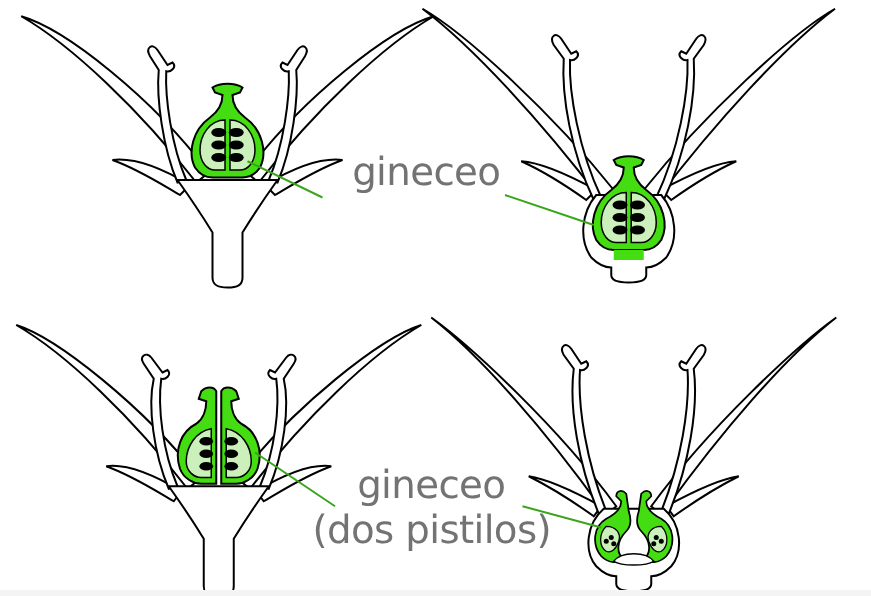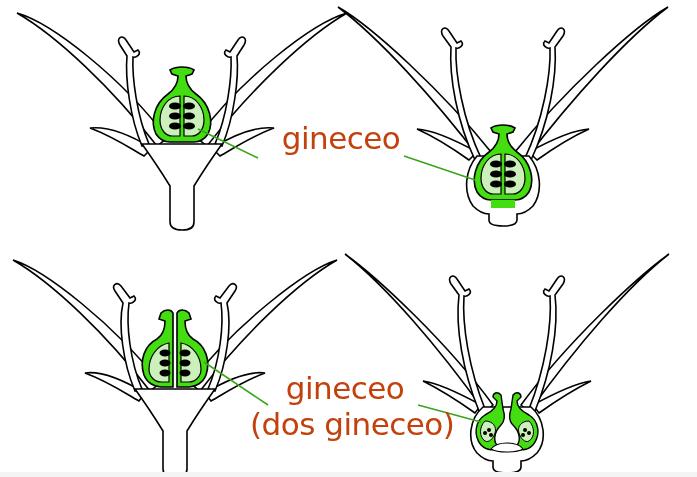--- a/index.html
+++ b/index.html
@@ -1,18 +1,18 @@
 <!DOCTYPE html>
 <html><head>
 <meta charset="utf-8">
 <style>
   html, body { margin:0; padding:0; background:#ffffff; }
   body { width:697px; height:477px; position:relative; overflow:hidden; font-family:"DejaVu Sans", sans-serif; }
   #canvas { position:absolute; left:0; top:0; width:697px; height:477px; }
-  .label { position:absolute; color:#c2410c; font-family:"DejaVu Sans", sans-serif; font-size:31px; line-height:36px; text-align:center; letter-spacing:-0.5px; white-space:nowrap; }
+  .label { position:absolute; color:#737373; font-family:"DejaVu Sans", sans-serif; font-size:31px; line-height:36px; text-align:center; letter-spacing:-0.5px; white-space:nowrap; }
   .bottom-strip { position:absolute; left:0; top:472px; width:697px; height:5px; background:#f4f4f4; }
 </style>
 </head>
 <body>
 
 <svg id="canvas" width="697" height="477" viewBox="0 0 697 477" xmlns="http://www.w3.org/2000/svg">
   <defs>
 
     <g id="petal-left">
       <path d="M-3,-140 C-45,-200 -110,-270 -150,-288 C-118,-262 -62,-200 -14,-128 Z" fill="#fff" stroke="#000" stroke-width="1.6"></path>
@@ -125,16 +125,16 @@
   <line x1="204" y1="362" x2="268" y2="405" stroke="#3aa51a" stroke-width="1.6"></line>
   <line x1="418" y1="405" x2="481" y2="422" stroke="#3aa51a" stroke-width="1.6"></line>
 </svg>
 
 <div class="label" style="left:258px; top:120px; width:166px;">
   <div>gineceo</div>
 </div>
 
 <div class="label" style="left:250px; top:370px; width:190px;">
   <div>gineceo</div>
-  <div>(dos gineceo)</div>
+  <div>(dos pistilos)</div>
 </div>
 
 <div class="bottom-strip"></div>
 
 </body></html>

